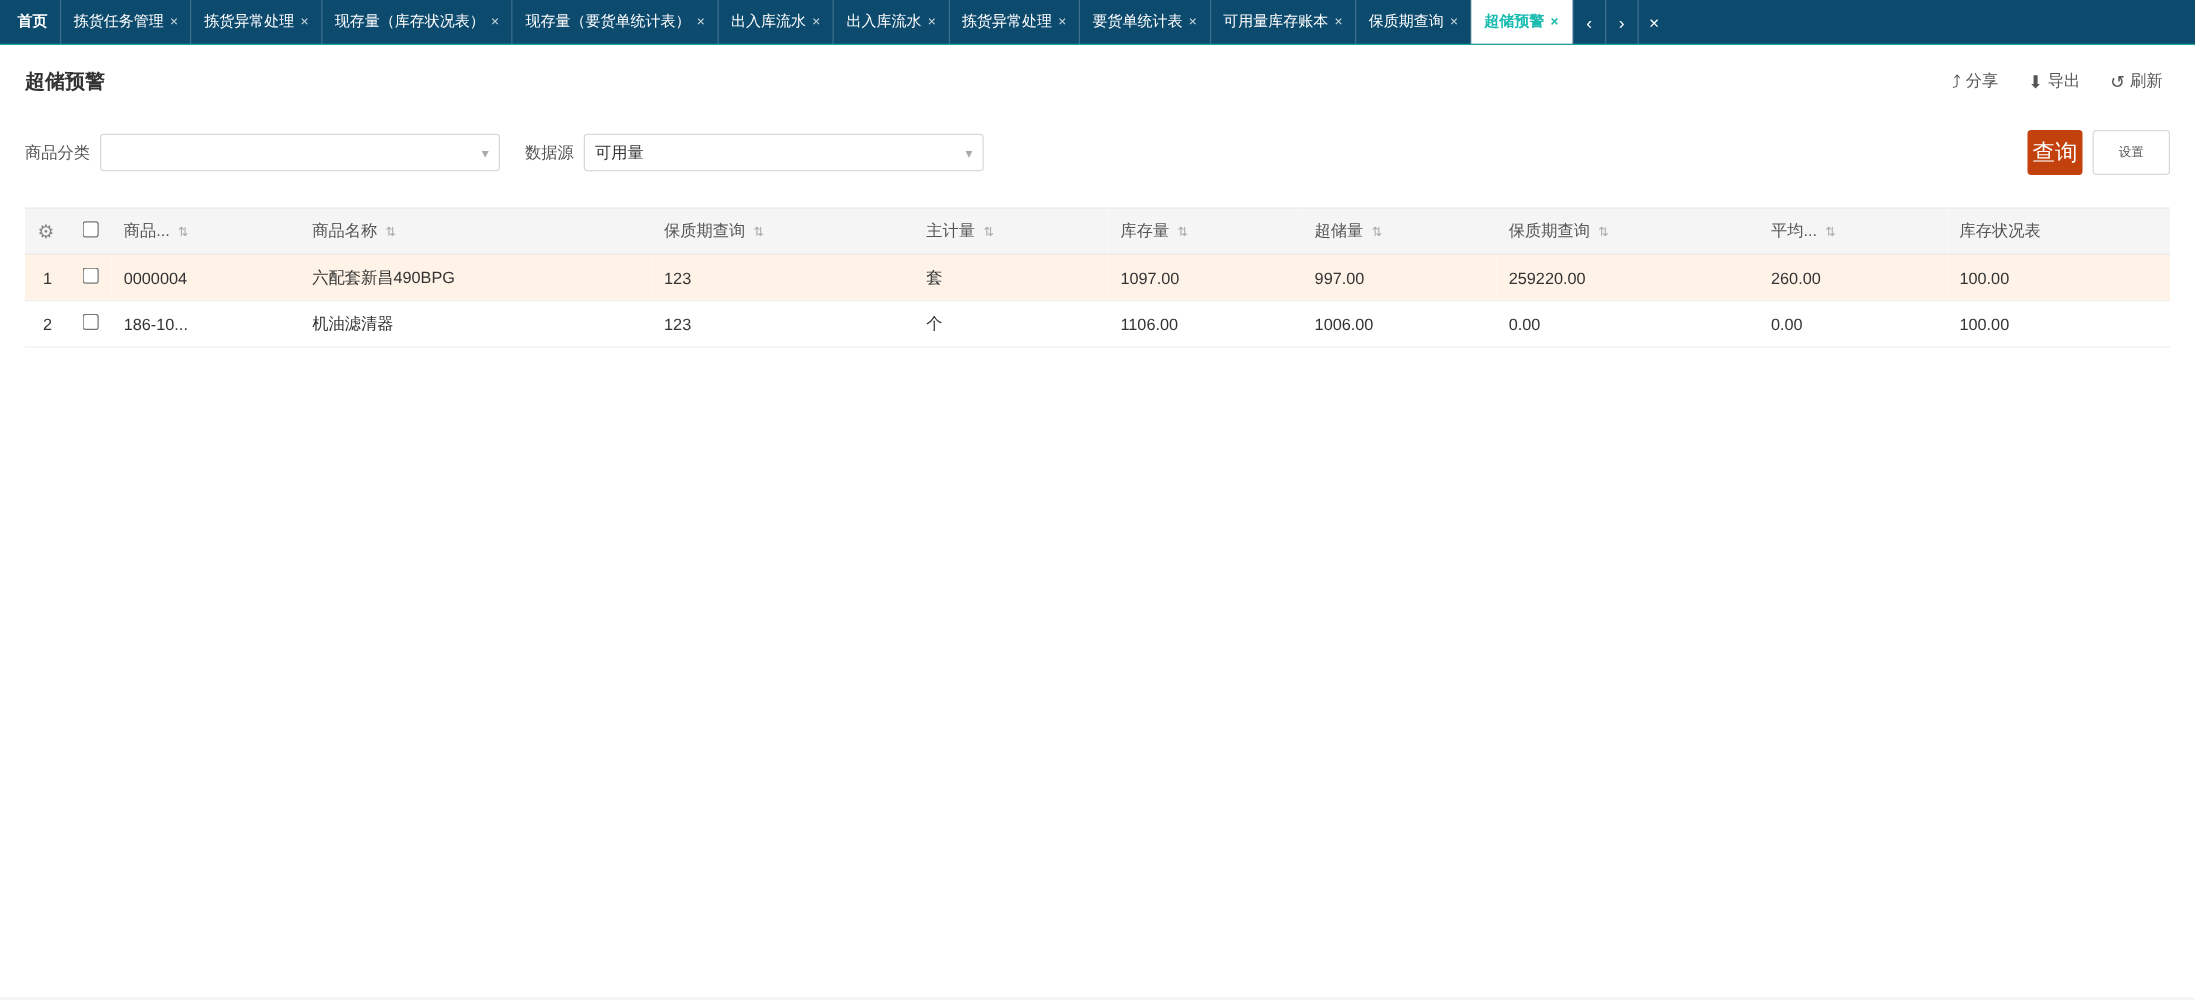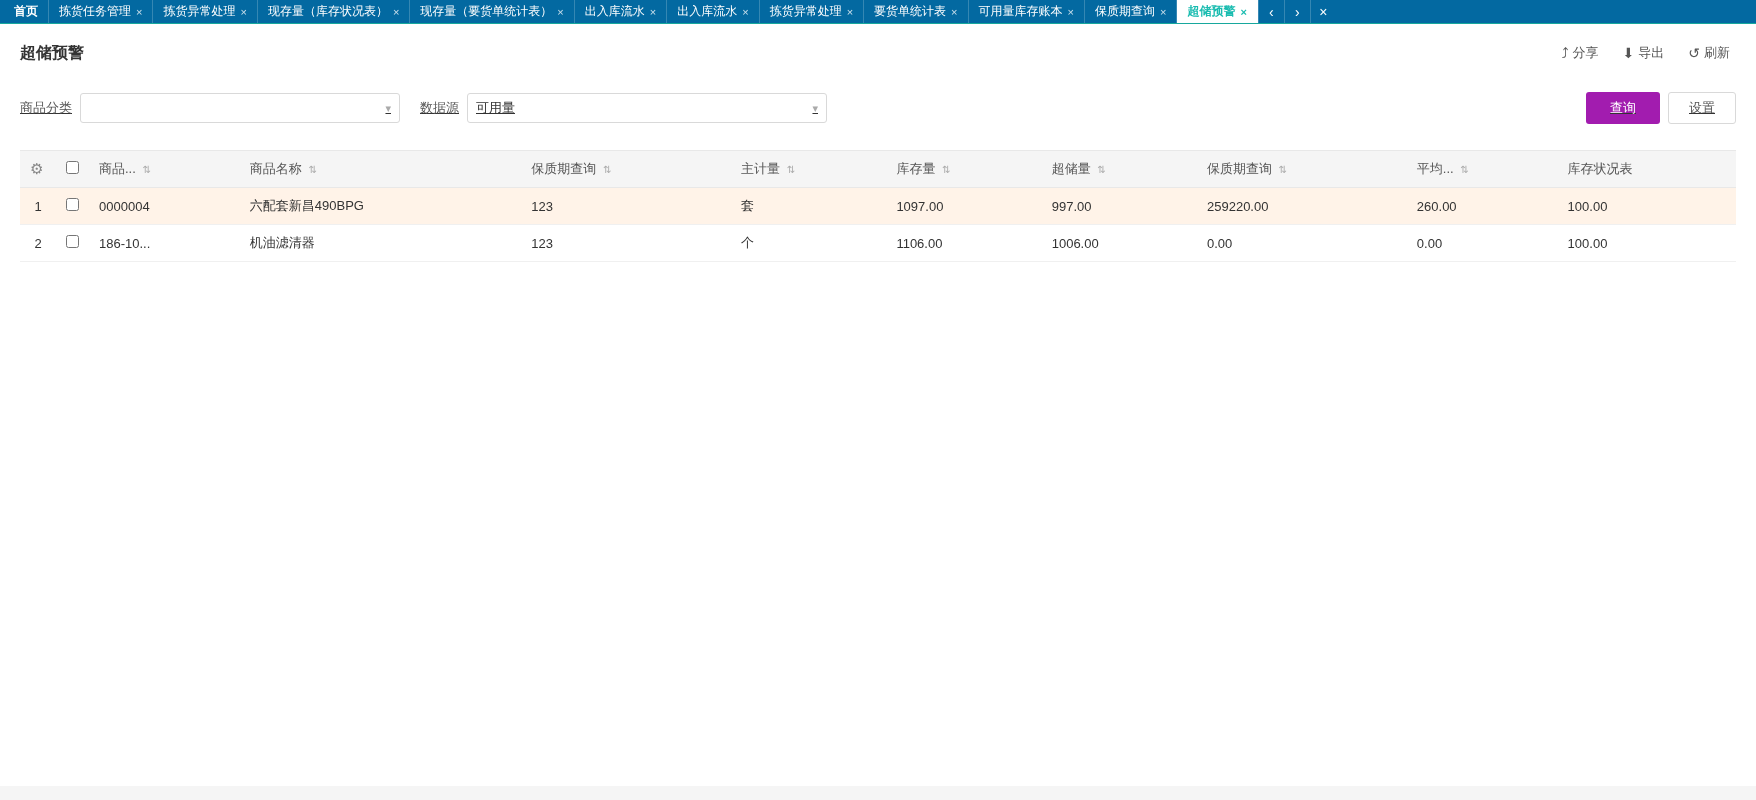--- a/index.html
+++ b/index.html
@@ -2,22 +2,22 @@
 <html><head>
   <meta charset="utf-8">
   <style>
     * { box-sizing: border-box; margin: 0; padding: 0; }
     body { font-family: 'Microsoft YaHei', Arial, sans-serif; font-size: 13px; background: #f5f5f5; color: #333; }
 
     
     .top-nav {
       display: flex;
       align-items: center;
-      background: #0369a1;
-      height: 24px;
+      background: #0c4a6e;
+      height: 36px;
       padding: 0 4px;
       overflow: hidden;
       border-bottom: 1px solid #17a89d;
     }
     .nav-tab {
       display: flex;
       align-items: center;
       padding: 0 10px;
       height: 38px;
       color: #fff;
@@ -89,21 +89,20 @@
     }
     .action-icon { font-size: 14px; }
 
     
     .filter-area {
       display: flex;
       align-items: center;
       gap: 20px;
       margin-bottom: 16px;
       padding: 10px 0;
-      text-decoration: underline;
     }
     .filter-group {
       display: flex;
       align-items: center;
       gap: 8px;
     }
     .filter-label {
       font-size: 13px;
       color: #555;
       white-space: nowrap;
@@ -122,35 +121,35 @@
       font-size: 13px;
       color: #999;
     }
     .filter-select .arrow { color: #aaa; font-size: 11px; }
     .filter-btn-group {
       margin-left: auto;
       display: flex;
       gap: 8px;
     }
     .btn-query {
-      background: #a21caf;
+      background: #c2410c;
       color: #fff;
       border: none;
       border-radius: 3px;
-      padding: 6px 24px;
-      font-size: 13px;
+      padding: 6px 4px;
+      font-size: 18px;
       cursor: pointer;
     }
     .btn-settings {
       background: #fff;
       color: #555;
       border: 1px solid #d9d9d9;
       border-radius: 3px;
       padding: 6px 20px;
-      font-size: 13px;
+      font-size: 10px;
       cursor: pointer;
     }
 
     
     .data-table {
       width: 100%;
       border-collapse: collapse;
       font-size: 13px;
     }
     .data-table thead tr {
@@ -268,21 +267,21 @@
   <div class="filter-area">
     <div class="filter-group">
       <span class="filter-label">商品分类</span>
       <div class="filter-select">
         <span style="color:#999;"></span>
         <span class="arrow">▾</span>
       </div>
     </div>
     <div class="filter-group">
       <span class="filter-label">数据源</span>
-      <div class="filter-select" style="width:360px;">
+      <div class="filter-select" style="width:320px;">
         <span style="color:#333;">可用量</span>
         <span class="arrow">▾</span>
       </div>
     </div>
     <div class="filter-btn-group">
       <button class="btn-query">查询</button>
       <button class="btn-settings">设置</button>
     </div>
   </div>
 

